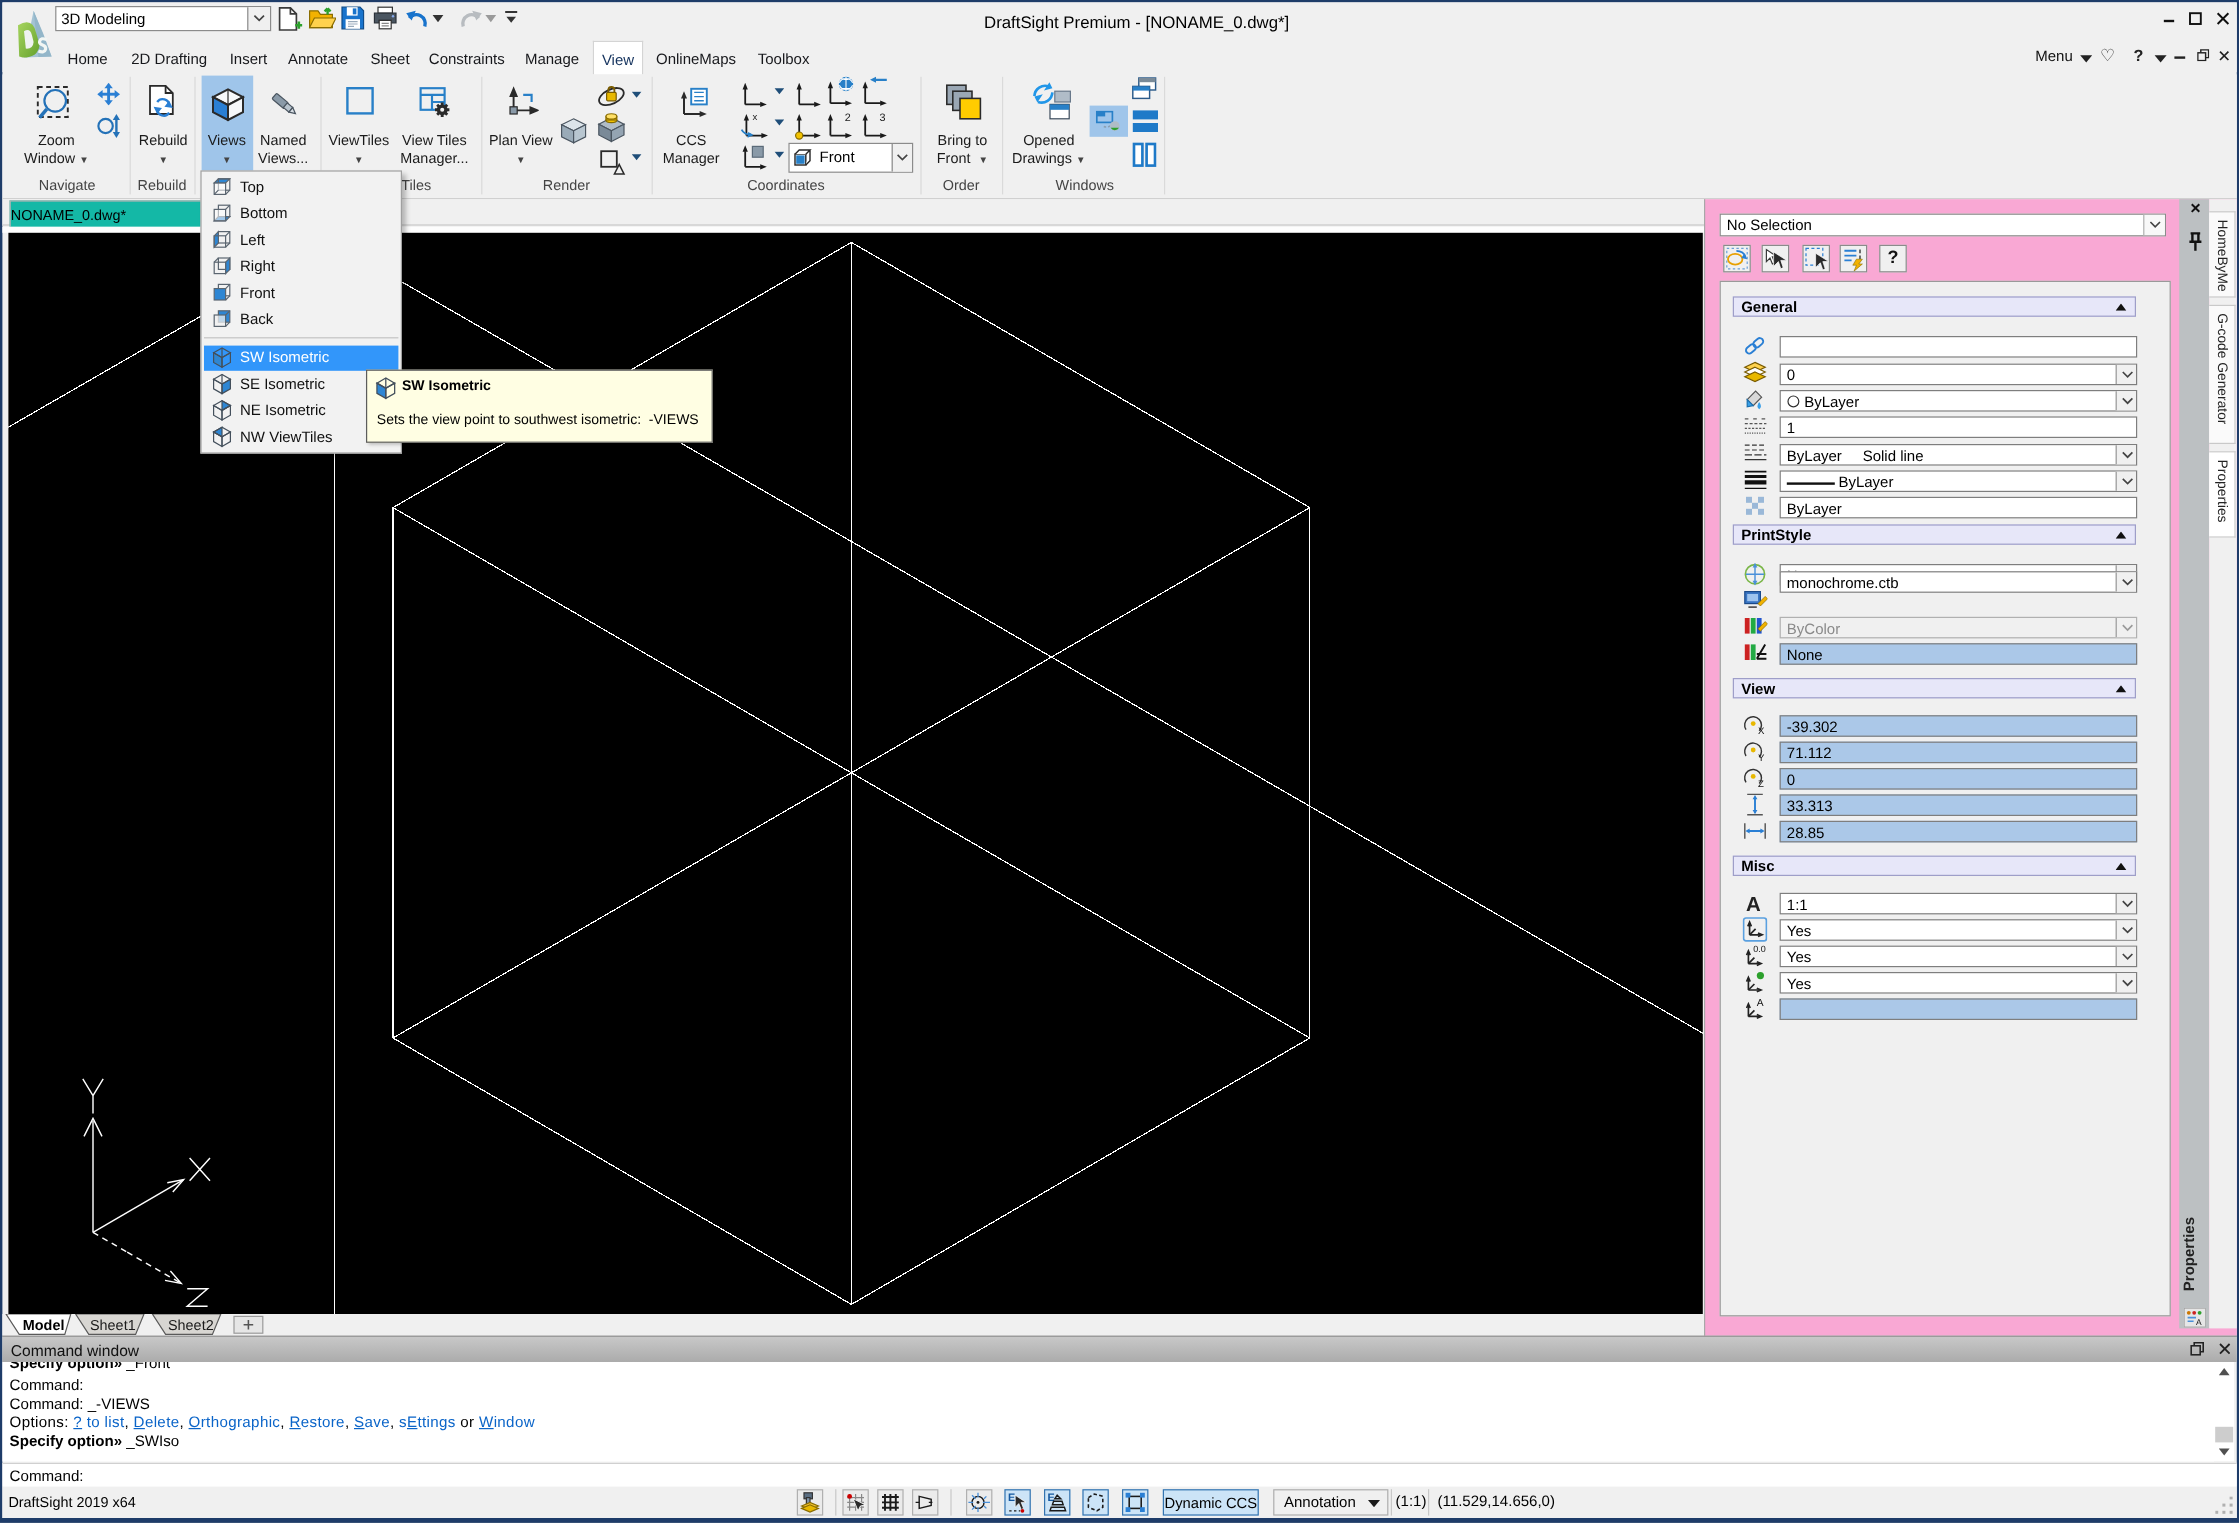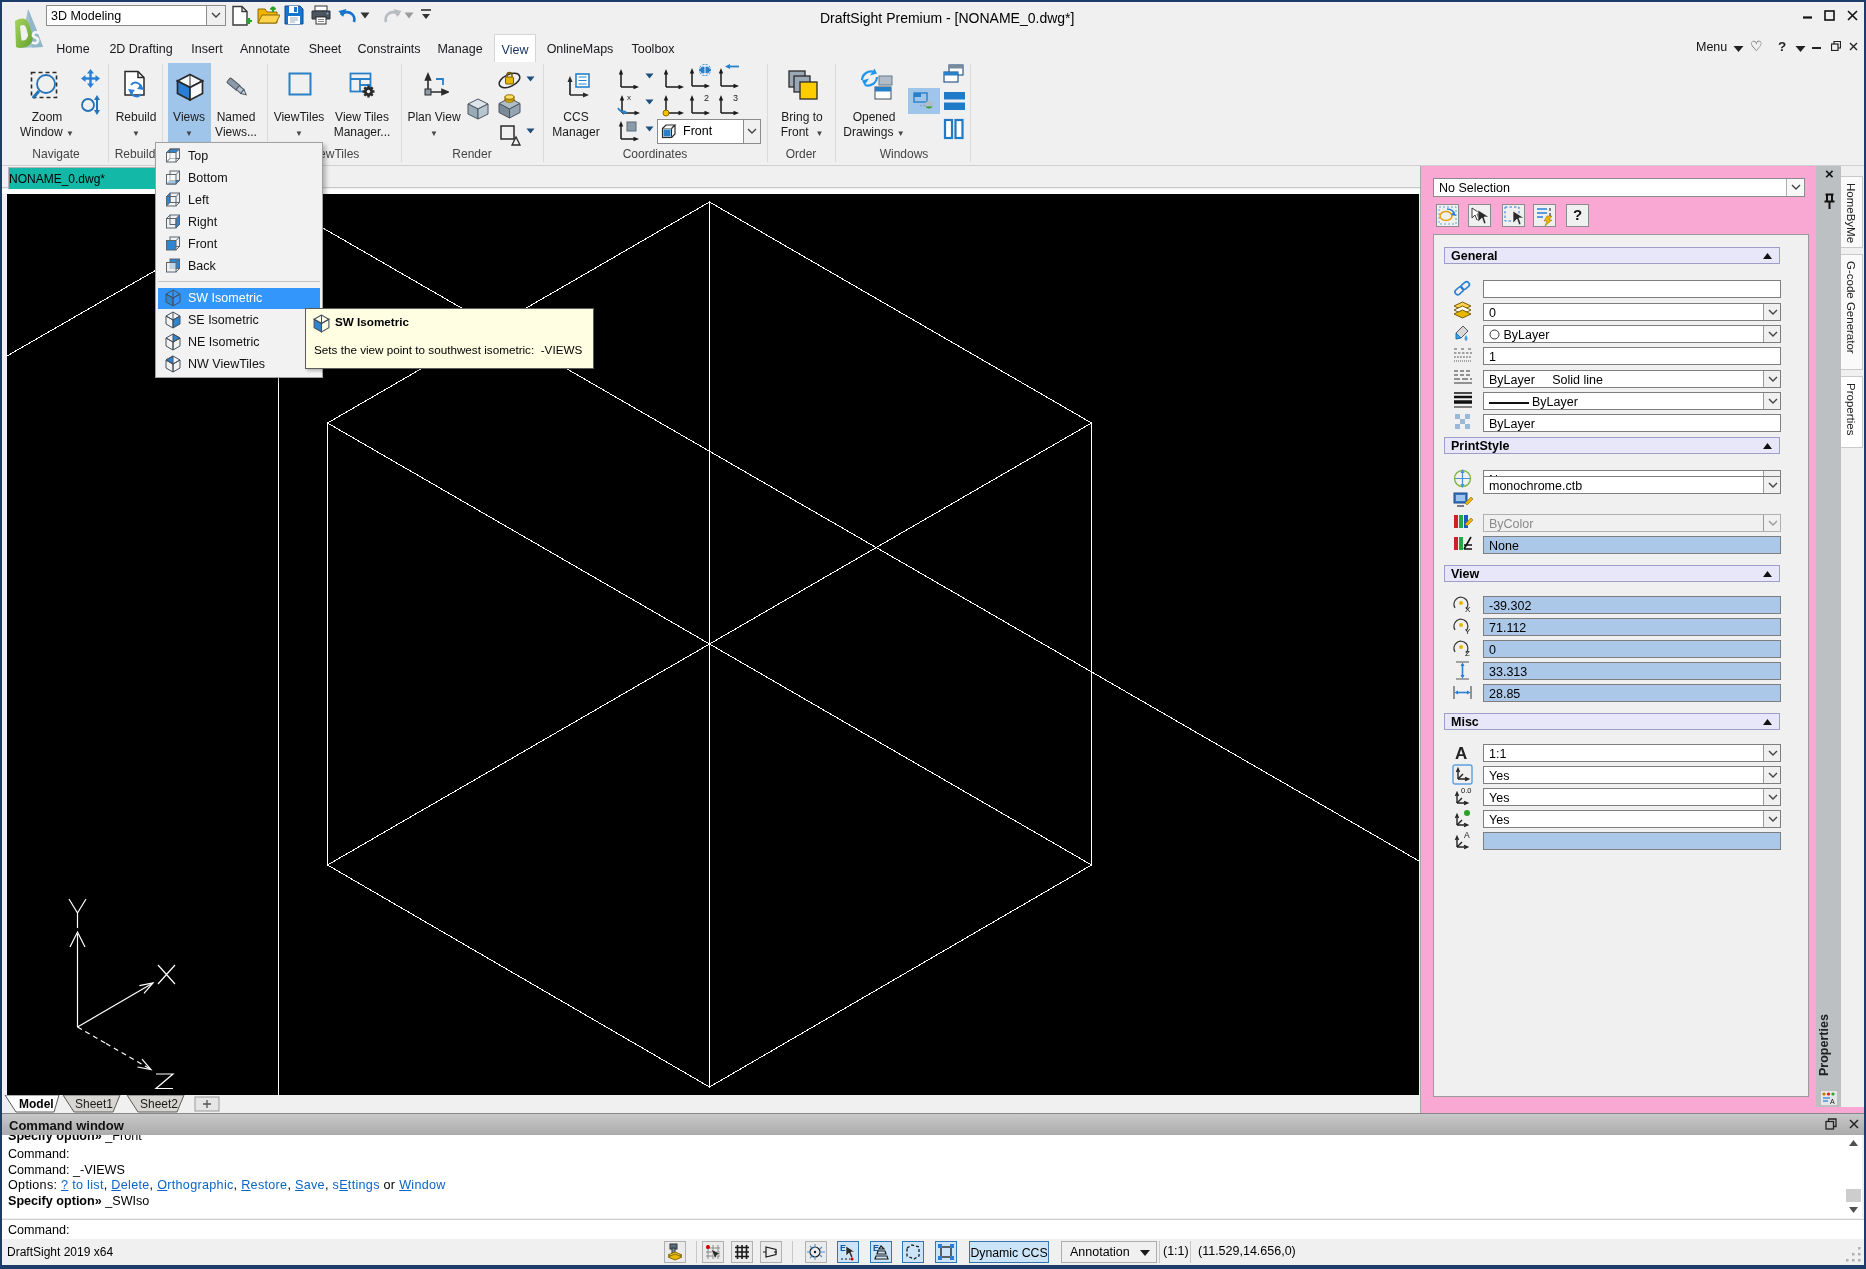--- a/index.html
+++ b/index.html
@@ -41,33 +41,33 @@
 .phead span { position:absolute; left:6px; top:1px; }
 .phead svg { position:absolute; right:7px; top:5px; }
 .pfield { position:absolute; left:62px; width:298px; height:18px; background:#fff; border:1px solid #7e7e7e; font-size:12.5px; color:#000; white-space:nowrap; }
 .pfield span { position:absolute; left:5px; top:2px; }
 .pfield.blue { background:#abc8e8; border:1px solid #7e7e7e; }
 .pfield.dis { background:#f0f0f0; color:#8a8a8a; border:1px solid #b0b0b0; }
 .pfield .dd { position:absolute; right:0; top:0; width:17px; height:16px; background:#f0f0f0; border-left:1px solid #9a9a9a; }
 .pfield .dd svg { position:absolute; left:4px; top:5px; }
 .picon { position:absolute; left:31px; width:21px; height:21px; }
 
-#vmenu { position:absolute; left:155px; top:142px; width:168px; height:236px; background:#f2f2f2; border:1px solid #a0a0a0; box-shadow:3px 3px 4px rgba(0,0,0,0.25); }
+#vmenu { position:absolute; left:167px; top:142px; width:168px; height:236px; background:#f2f2f2; border:1px solid #a0a0a0; box-shadow:3px 3px 4px rgba(0,0,0,0.25); }
 .mitem { position:absolute; left:2px; width:162px; height:21px; font-size:12.5px; color:#101010; }
 .mitem .txt { position:absolute; left:30px; top:3px; }
 .mitem.hl { background:#3296fa; color:#fff; }
 .mitem .mic { position:absolute; left:6px; top:1px; }
 .msep { position:absolute; left:2px; top:138px; width:162px; height:1px; background:#c4c4c4; }
 
 #tooltip { position:absolute; left:305px; top:308px; width:289px; height:61px; background:#fffee3; border:1px solid #5c5c5c; box-shadow:2px 2px 3px rgba(0,0,0,0.25); font-size:11.7px; white-space:nowrap; }
 
 #sheetrow { position:absolute; left:2px; top:1095px; width:1418px; height:18px; background:#f0f0f0; }
 
 #cmdhead { position:absolute; left:2px; top:1113px; width:1862px; height:22px; background:linear-gradient(#c8c8c8,#ababab); border-top:1px solid #888; }
-#cmdhead .t { position:absolute; left:7px; top:4px; font-size:13px; font-weight:bold; color:#111; }
+#cmdhead .t { position:absolute; left:7px; top:4px; font-size:13px; font-weight:normal; color:#111; }
 #cmdtext { position:absolute; left:2px; top:1135px; width:1843px; height:83px; background:#fff; overflow:hidden; font-size:12.6px; }
 .cline { position:absolute; left:6px; white-space:pre; }
 #cmdinput { position:absolute; left:2px; top:1219px; width:1862px; height:20px; background:#fff; border-top:1px solid #d0d0d0; font-size:12.6px; }
 #cmdscroll { position:absolute; left:1845px; top:1135px; width:17px; height:83px; background:#f0f0f0; }
 
 #status { position:absolute; left:2px; top:1239px; width:1862px; height:27px; background:#f0f0f0; font-size:12.5px; }
 .sbtn { position:absolute; top:2px; width:22px; height:22px; border:1px solid #b0b0b0; background:#ebebeb; }
 .sbtn.blue { border:1px solid #3474b0; background:#cce4f7; }
 blue { color:#0a64c8; }
 </style>

